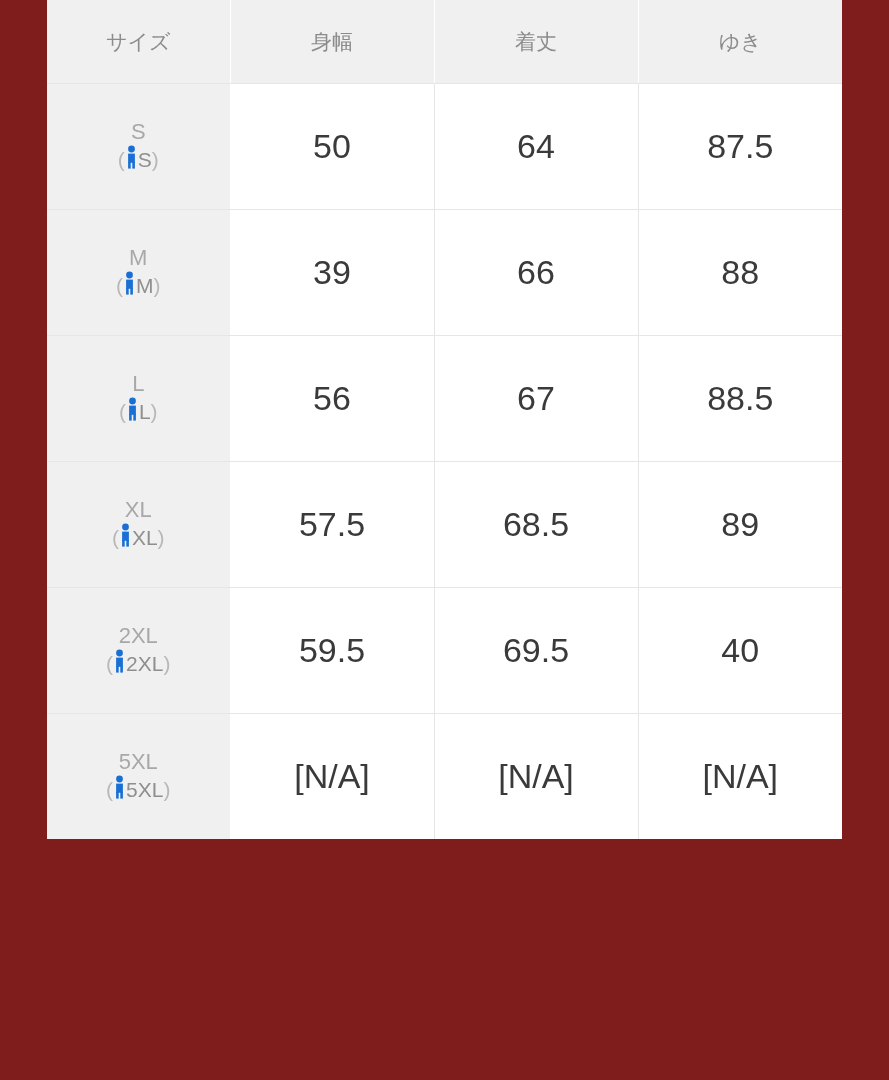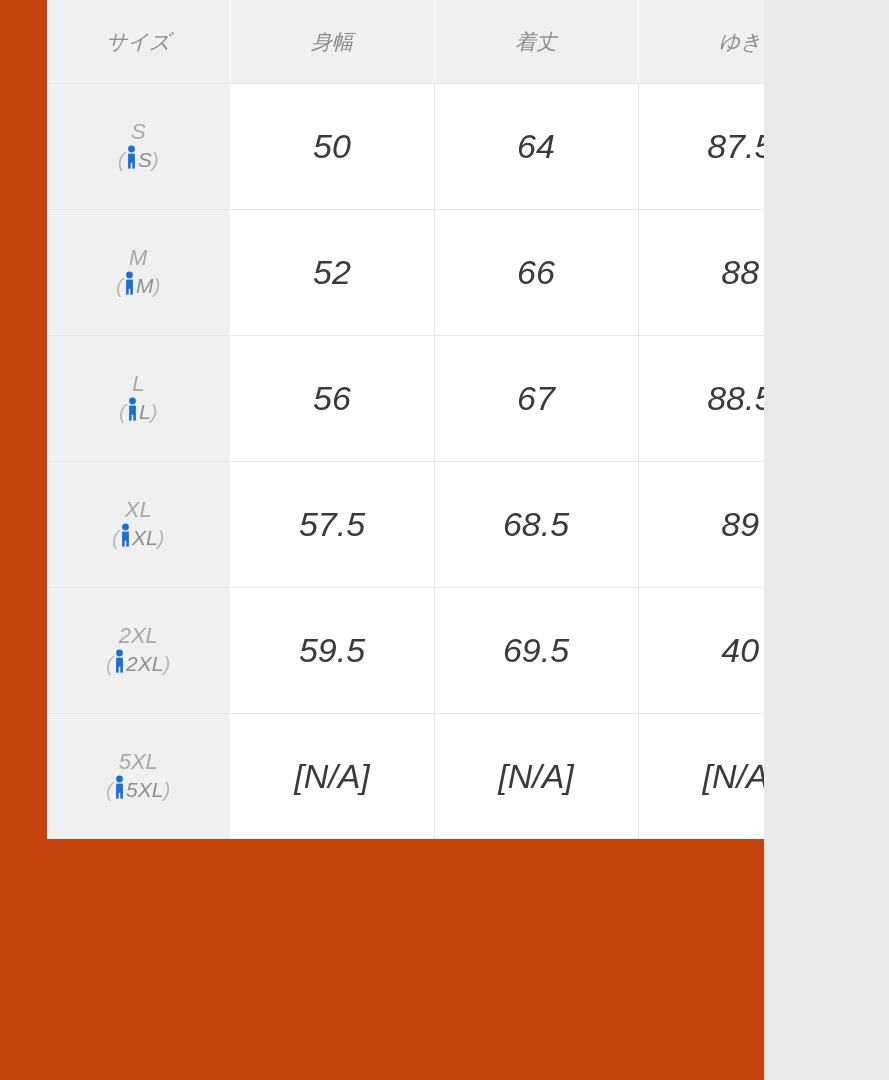--- a/index.html
+++ b/index.html
@@ -3,25 +3,24 @@
 <meta charset="utf-8">
 <style>
   html, body {
     margin: 0;
     padding: 0;
     background: #e9e9e9;
     font-family: "Liberation Sans", sans-serif;
   }
   #page {
     position: relative;
-    width: 764px;
+    width: 889px;
     height: 1080px;
-    background: #c2410c;
+    background: #7f1d1d;
     overflow: hidden;
-    font-style: italic;
   }
   .table-wrap {
     position: absolute;
     left: 47px;
     top: 0;
     width: 795px;
     background: #ffffff;
   }
   table.size-table {
     border-collapse: collapse;
@@ -136,21 +135,21 @@
         <tr>
           <th class="row-head">
             <span class="size-main">M</span>
             <span class="size-sub"><span class="paren">(</span><span class="person-icon"><svg width="13" height="24" viewBox="0 0 13 24" xmlns="http://www.w3.org/2000/svg">
                     <circle cx="6.5" cy="4" r="3.4" fill="#1a6fd4"></circle>
                     <path d="M3.1 8.6h6.8v9.2H3.1z" fill="#1a6fd4"></path>
                     <rect x="3.1" y="17" width="2.6" height="6.6" fill="#1a6fd4"></rect>
                     <rect x="7.3" y="17" width="2.6" height="6.6" fill="#1a6fd4"></rect>
                   </svg></span><span class="sub-code">M</span><span class="paren">)</span></span>
           </th>
-          <td>52</td>
+          <td>39</td>
           <td>66</td>
           <td>88</td>
         </tr>
 
         <tr>
           <th class="row-head">
             <span class="size-main">L</span>
             <span class="size-sub"><span class="paren">(</span><span class="person-icon"><svg width="13" height="24" viewBox="0 0 13 24" xmlns="http://www.w3.org/2000/svg">
                     <circle cx="6.5" cy="4" r="3.4" fill="#1a6fd4"></circle>
                     <path d="M3.1 8.6h6.8v9.2H3.1z" fill="#1a6fd4"></path>

